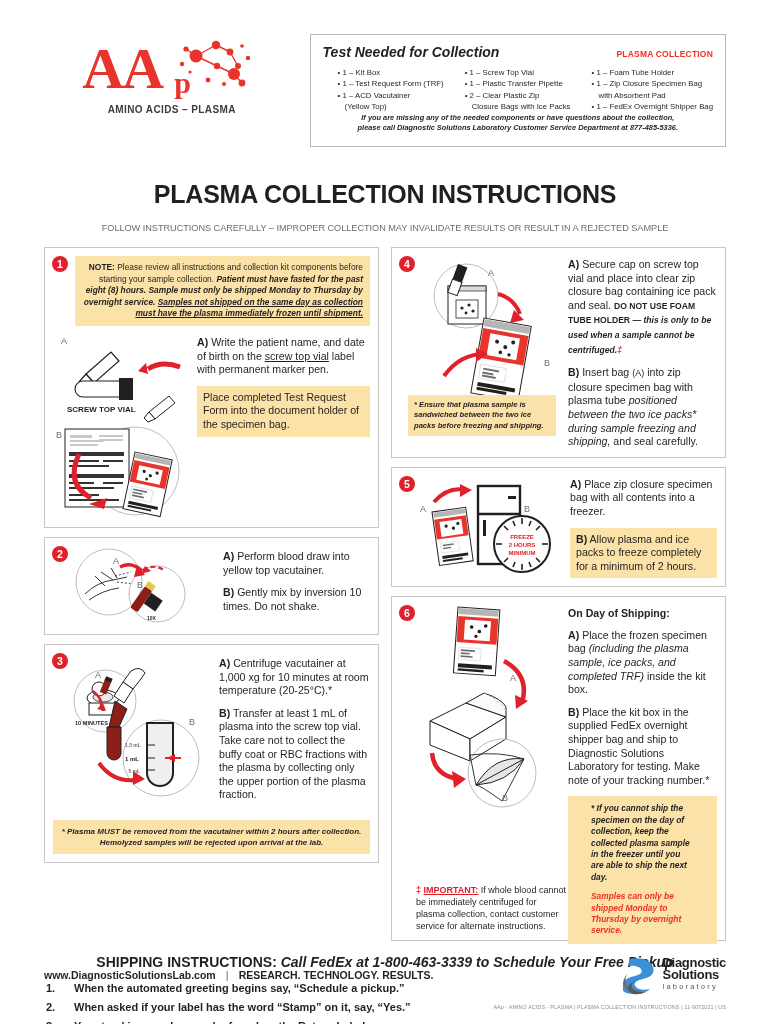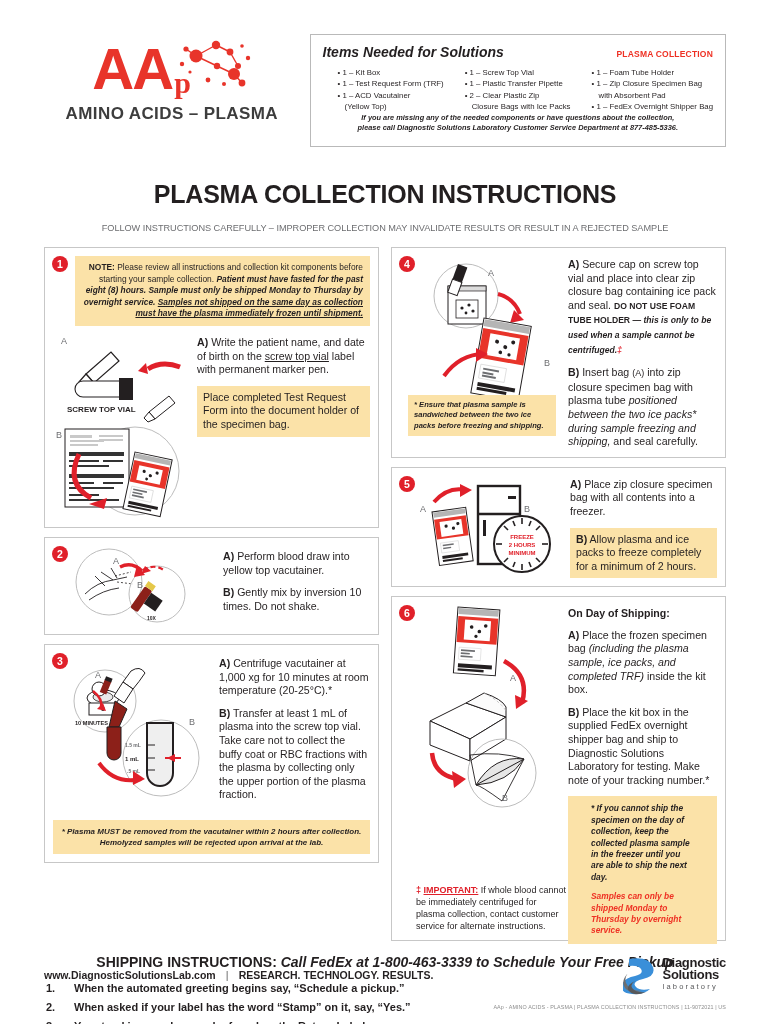--- a/index.html
+++ b/index.html
@@ -10,33 +10,33 @@
     color: #231f20;
     overflow: hidden;
   }
   .page { position: relative; width: 770px; height: 1024px; padding: 0; }
 
   
   .header { display: flex; align-items: flex-start; padding: 34px 44px 0 44px; height: 160px; }
   .logo-block { width: 290px; display: flex; flex-direction: column; align-items: center; padding-top: 6px; }
   .logo-mark { position: relative; width: 215px; height: 62px; }
   .logo-aa {
-    font-family: Liberation Sans, sans-serif;
+    font-family: Liberation Serif, serif;
     font-weight: bold; font-size: 58px; line-height: 58px;
     color: #e8342a; letter-spacing: -2px;
-    position: absolute; left: 28px; top: 0;
+    position: absolute; left: 18px; top: 0;
   }
   .logo-p {
     font-family: "Liberation Serif", serif;
     font-weight: bold; font-size: 30px; line-height: 30px;
     color: #e8342a; position: absolute; left: 110px; top: 28px;
   }
   .logo-molecule { position: absolute; left: 108px; top: -4px; }
   .logo-sub {
-    font-size: 17px; font-weight: bold; letter-spacing: 0.4px;
+    font-size: 10px; font-weight: bold; letter-spacing: 0.4px;
     color: #3d3d3d; margin-top: 2px;
   }
 
   .items-box {
     flex: 1; border: 1px solid #b9b9b9; background: #fff;
     padding: 9px 12px 8px 12px; margin-left: 10px; height: 113px;
   }
   .items-head { display: flex; justify-content: space-between; align-items: baseline; }
   .items-title {
     font-style: italic; font-weight: bold; font-size: 14px; color: #231f20;
@@ -167,21 +167,21 @@
             <circle cx="18" cy="36" r="1.6"></circle>
               <circle cx="70" cy="10" r="1.8"></circle>
           </g>
         </svg>
       </div>
       <div class="logo-sub">AMINO ACIDS – PLASMA</div>
     </div>
 
     <div class="items-box">
       <div class="items-head">
-        <div class="items-title">Items Needed for Solutions</div>
+        <div class="items-title">Test Needed for Collection</div>
         <div class="items-tag">PLASMA COLLECTION</div>
       </div>
       <div class="items-cols">
         <ul class="items-col">
           <li>• 1 – Kit Box</li>
           <li>• 1 – Test Request Form (TRF)</li>
           <li>• 1 – ACD Vacutainer</li>
           <li class="cont">(Yellow Top)</li>
         </ul>
         <ul class="items-col">

